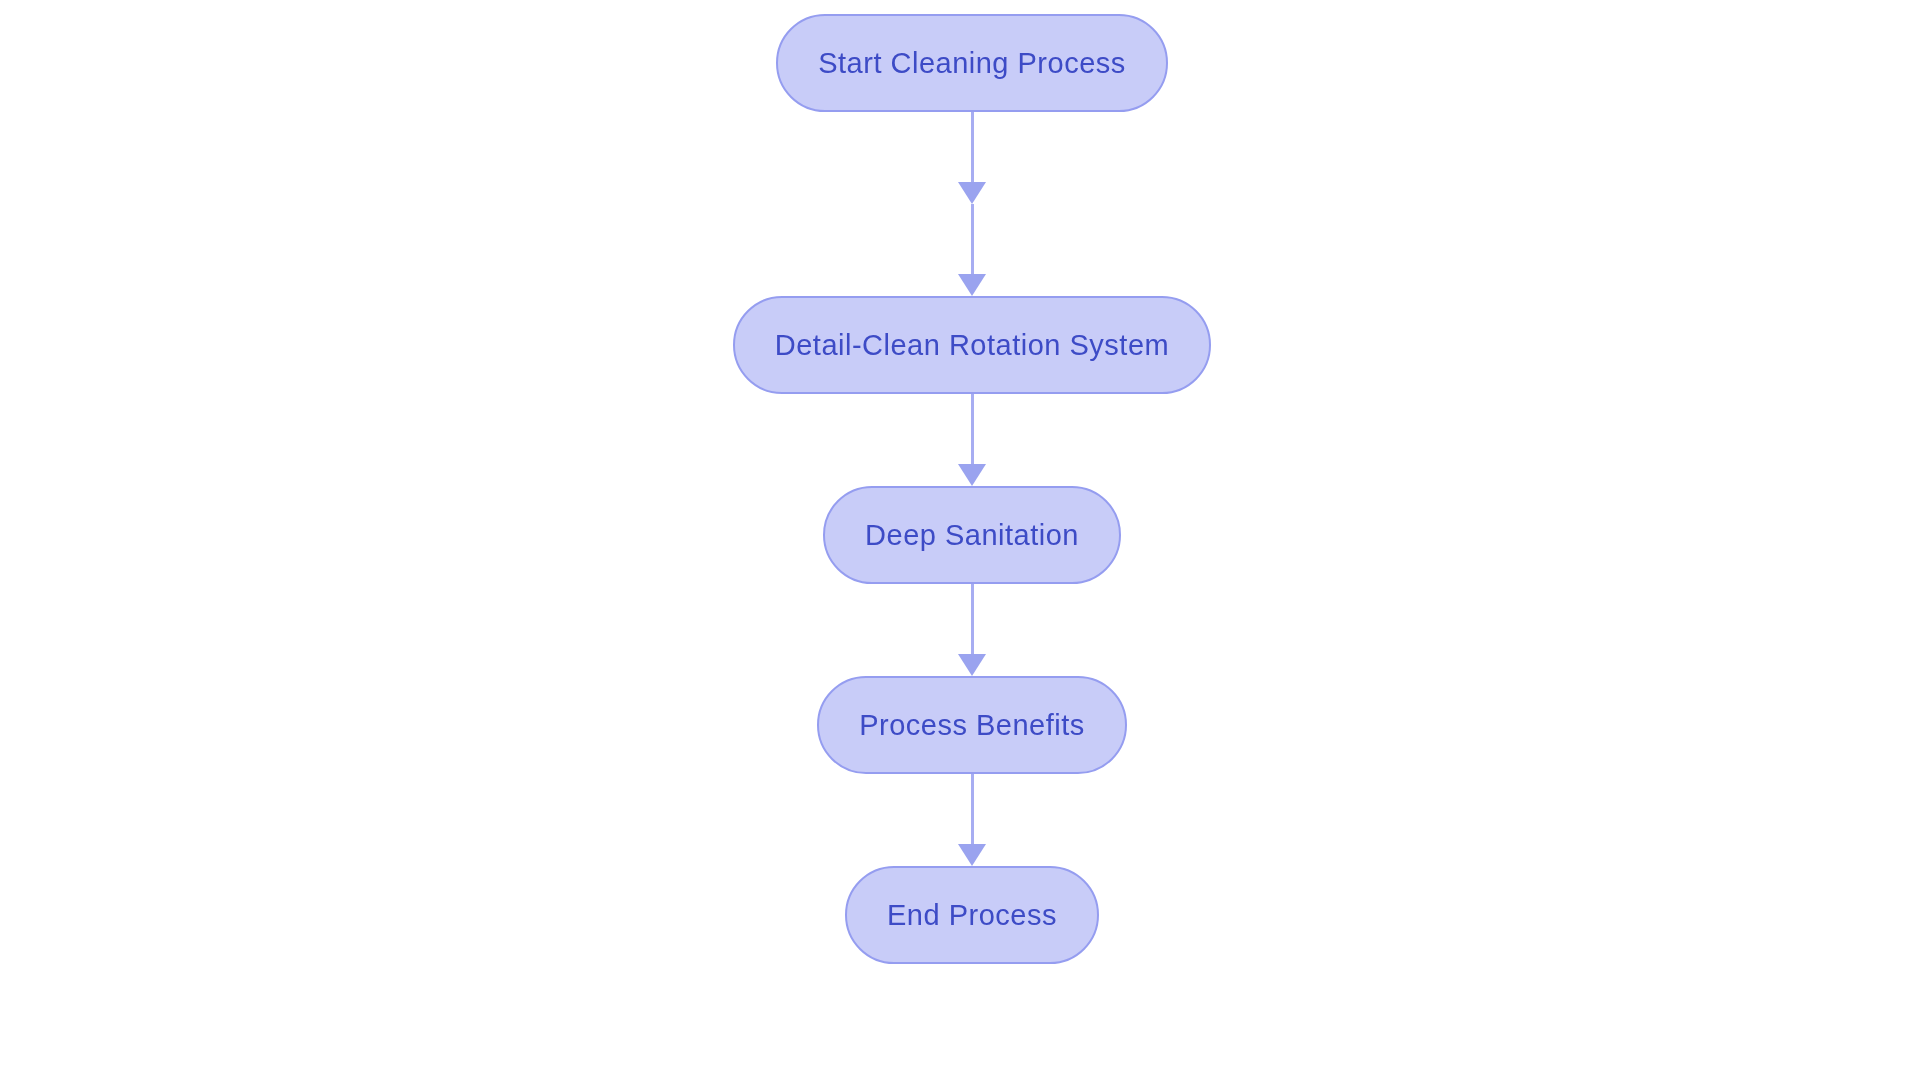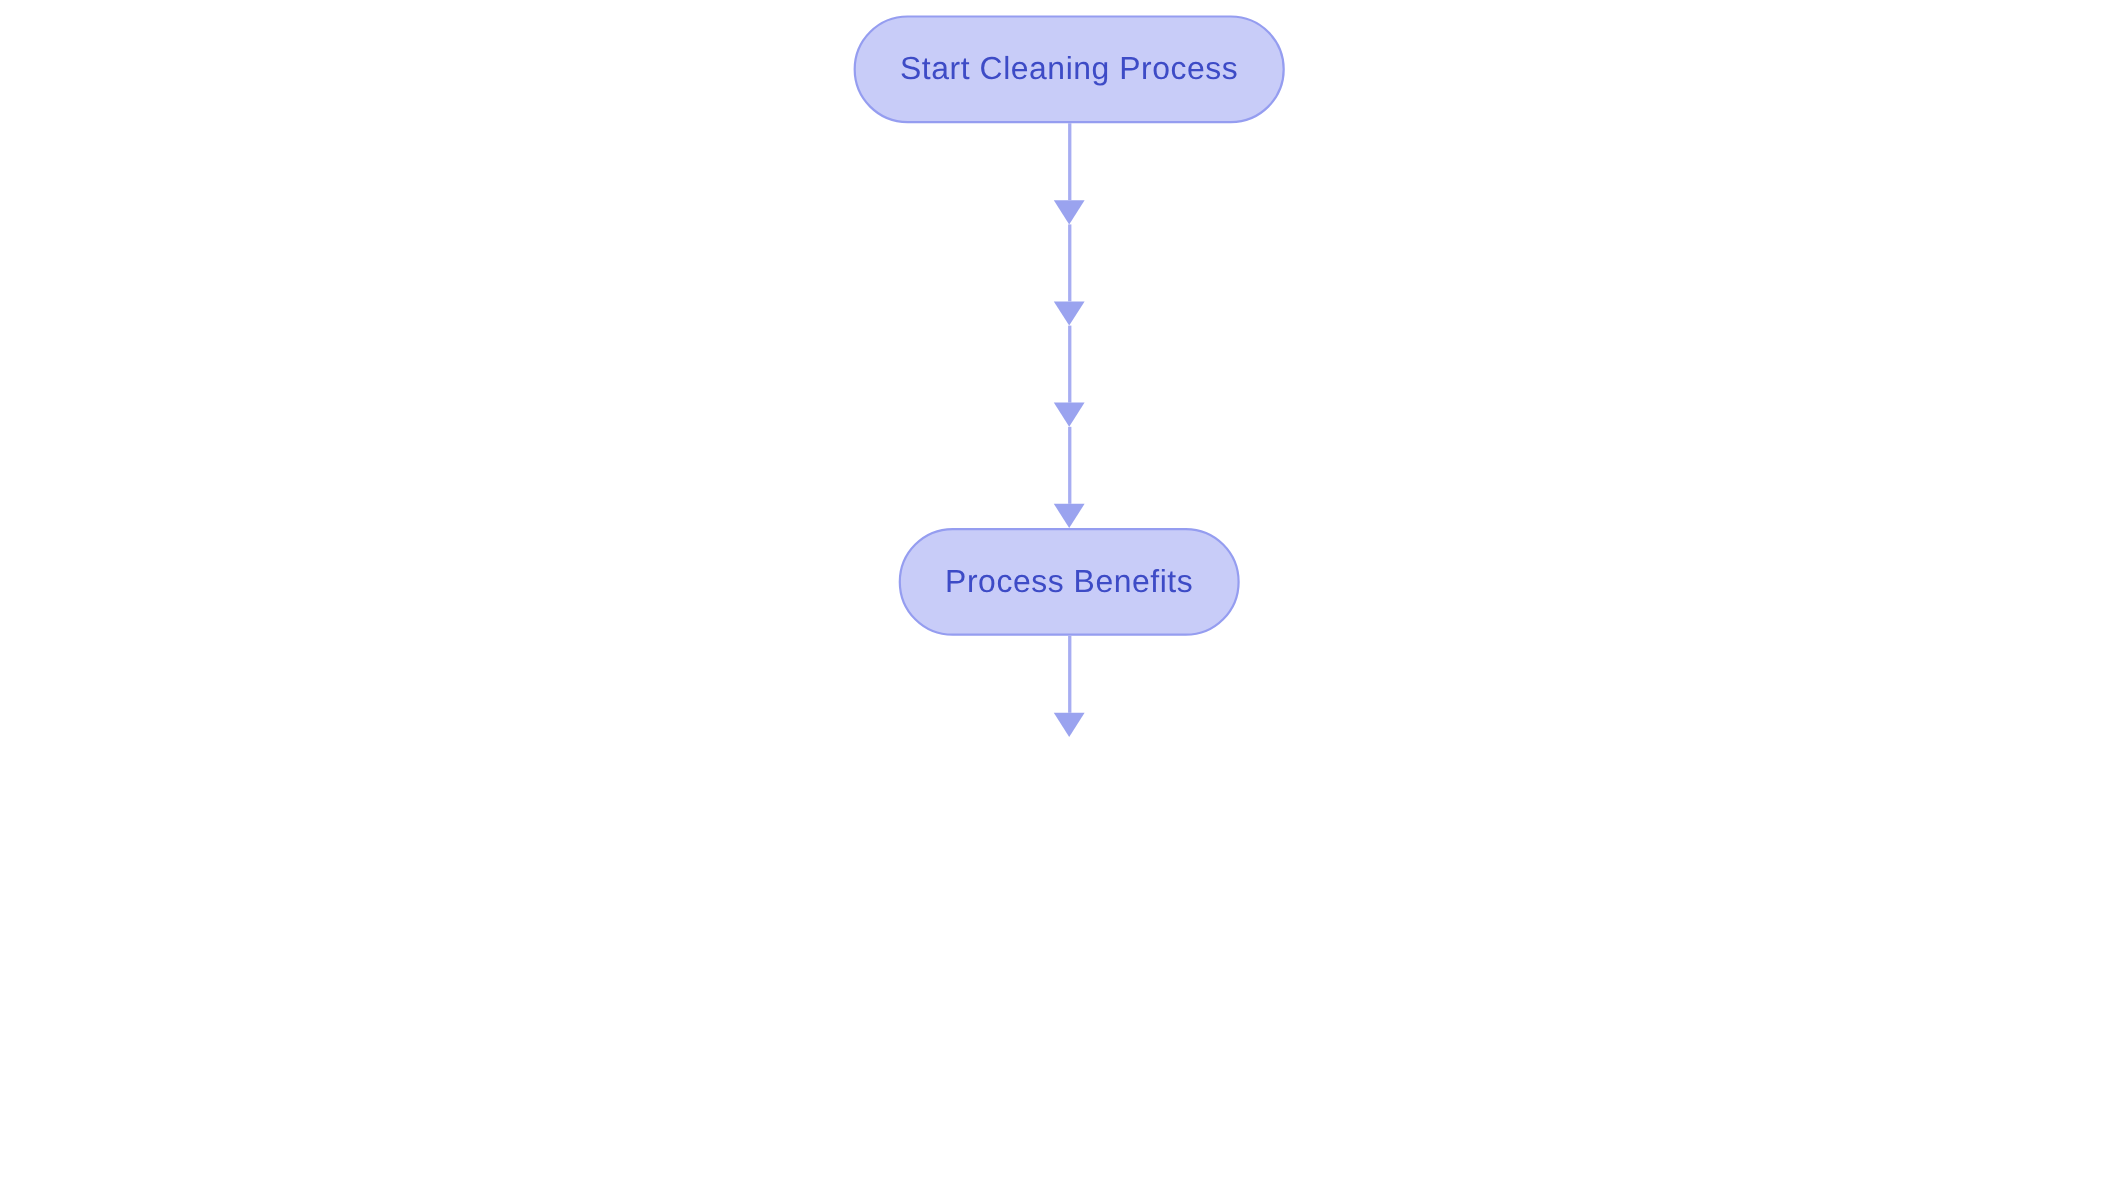--- a/index.html
+++ b/index.html
@@ -83,29 +83,38 @@
         <span class="node-label">Start Cleaning Process</span>
       </div>
       <div class="connector">
         <div class="arrow-line"></div>
         <div class="arrow-head"></div>
       </div>
       <div class="connector">
         <div class="arrow-line"></div>
         <div class="arrow-head"></div>
       </div>
+      <div class="node">
+        <span class="node-label">Detail-Clean Rotation System</span>
+      </div>
       <div class="connector">
         <div class="arrow-line"></div>
         <div class="arrow-head"></div>
+      </div>
+      <div class="node">
+        <span class="node-label">Deep Sanitation</span>
       </div>
       <div class="connector">
         <div class="arrow-line"></div>
         <div class="arrow-head"></div>
       </div>
       <div class="node">
         <span class="node-label">Process Benefits</span>
       </div>
       <div class="connector">
         <div class="arrow-line"></div>
         <div class="arrow-head"></div>
       </div>
+      <div class="node">
+        <span class="node-label">End Process</span>
+      </div>
     </div>
 </div>
 
 </body></html>

